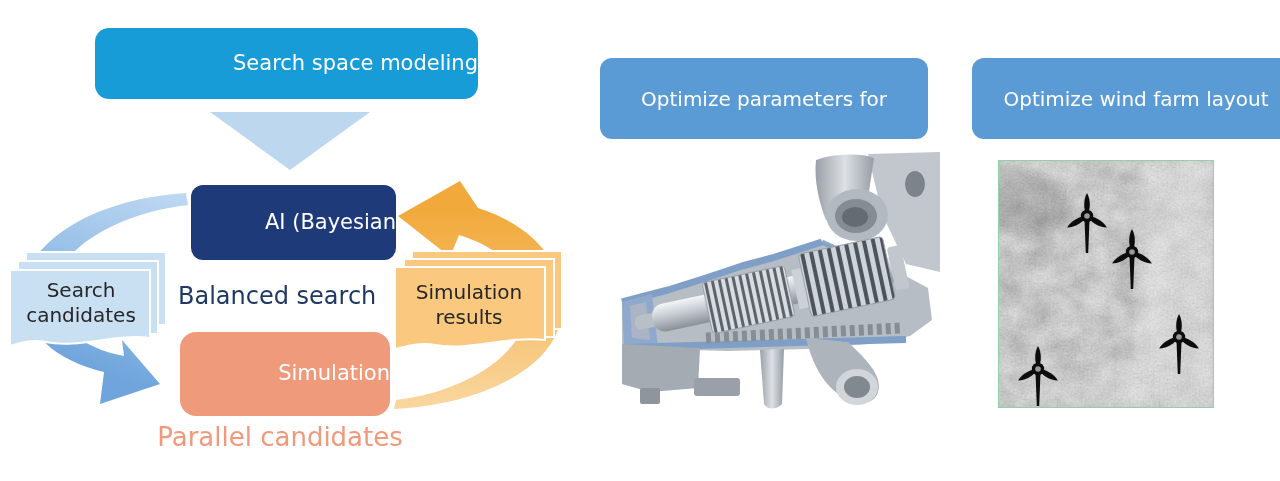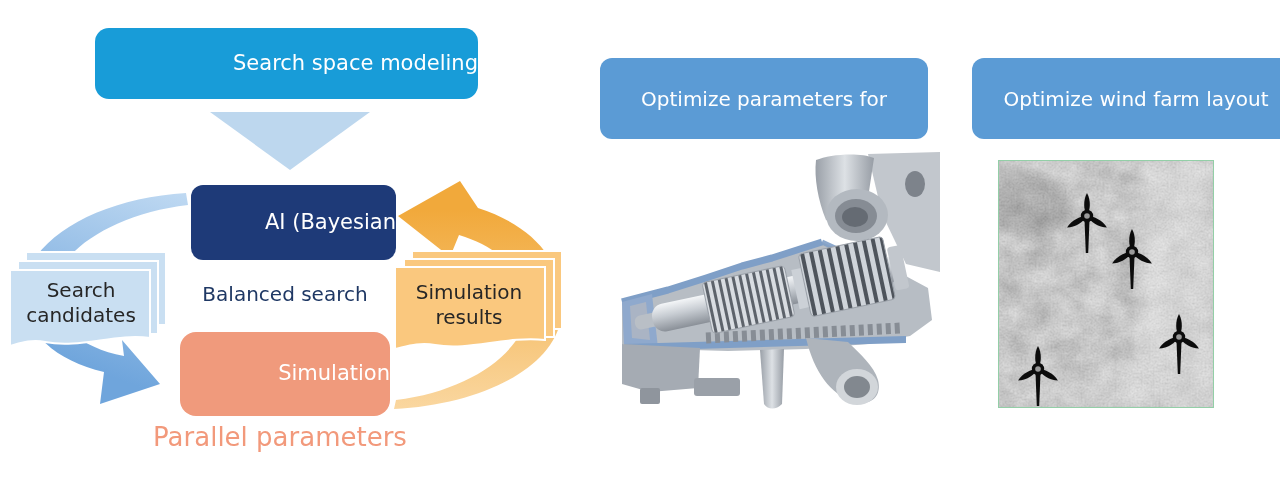--- a/index.html
+++ b/index.html
@@ -10,22 +10,22 @@
   .flow-svg{position:absolute;left:0;top:0;z-index:1;}
   .flow-svg text{font-family:"DejaVu Sans","Liberation Sans",sans-serif;fill:#262626;}
   .box{
     position:absolute;display:flex;flex-direction:column;align-items:flex-end;justify-content:center;
     color:#fff;text-align:center;z-index:2;line-height:1.22;
   }
   .box-step1{left:95px;top:28px;width:383px;height:71px;background:var(--step1-bg,#189CD8);border-radius:14px;font-size:21px;}
   .box-ai{left:182px;top:185px;width:205px;height:75px;background:var(--ai-bg,#1E3A78);border-radius:12px;font-size:21px;margin-left:9px;}
   .box-sim{left:180px;top:332px;width:210px;height:84px;background:var(--sim-bg,#F09A7C);border-radius:16px;font-size:21px;}
   .label-balanced{
-    position:absolute;left:170px;top:282px;width:230px;text-align:center;z-index:2;
-    color:var(--accent-navy,#1F3864);font-size:20px;
+    position:absolute;left:178px;top:282px;width:230px;text-align:left;z-index:2;
+    color:var(--accent-navy,#1F3864);font-size:24px;
   }
   .label-parallel{
     position:absolute;left:130px;top:422px;width:300px;text-align:center;z-index:2;
     color:var(--accent-salmon,#F2997B);font-size:26px;
   }
   .hdr{
     position:absolute;top:58px;height:81px;display:flex;flex-direction:column;align-items:center;justify-content:center;
     background:var(--header-bg,#5B9BD5);border-radius:12px;color:#fff;text-align:center;font-size:20px;line-height:1.3;z-index:2;
   }
   .hdr-turbine{left:600px;width:328px;}
@@ -86,21 +86,21 @@
   <div class="box box-ai">
     <span>AI (Bayesian</span>
   </div>
 
   <div class="label-balanced">Balanced search</div>
 
   <div class="box box-sim">
     <span>Simulation</span>
   </div>
 
-  <div class="label-parallel">Parallel parameters</div>
+  <div class="label-parallel">Parallel candidates</div>
 
   <div class="hdr hdr-turbine">
     <span>Optimize parameters for</span>
   </div>
   <div class="hdr hdr-wind">
     <span>Optimize wind farm layout</span>
   </div>
 
   <svg class="turbine-img" viewBox="0 0 330 265">
     <defs>

